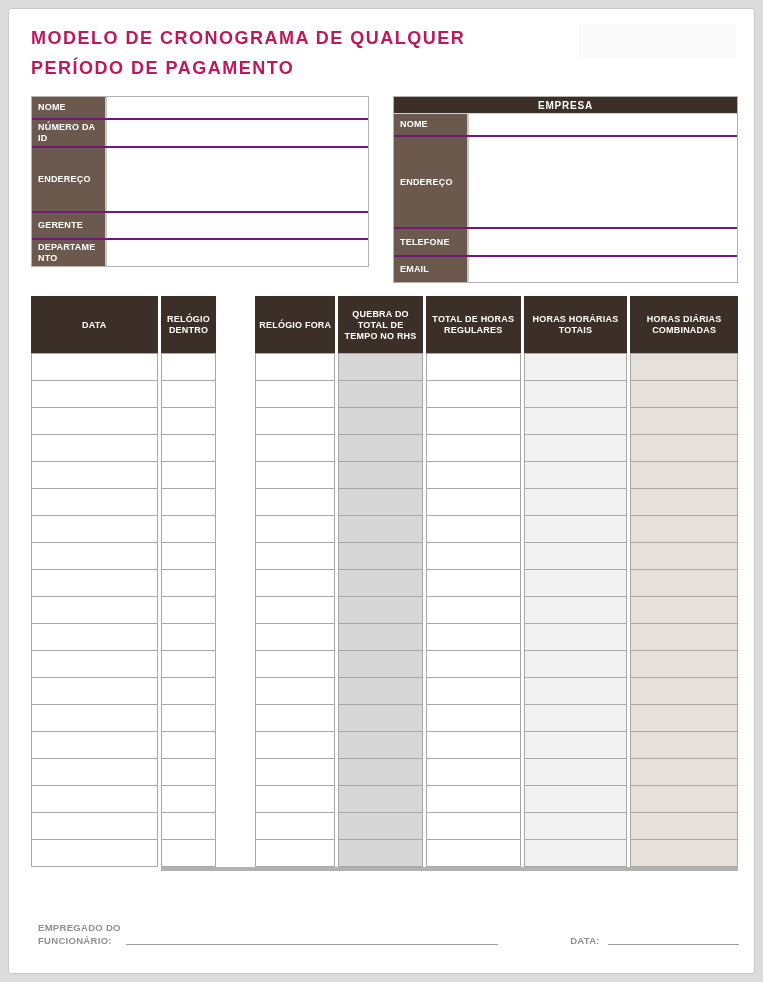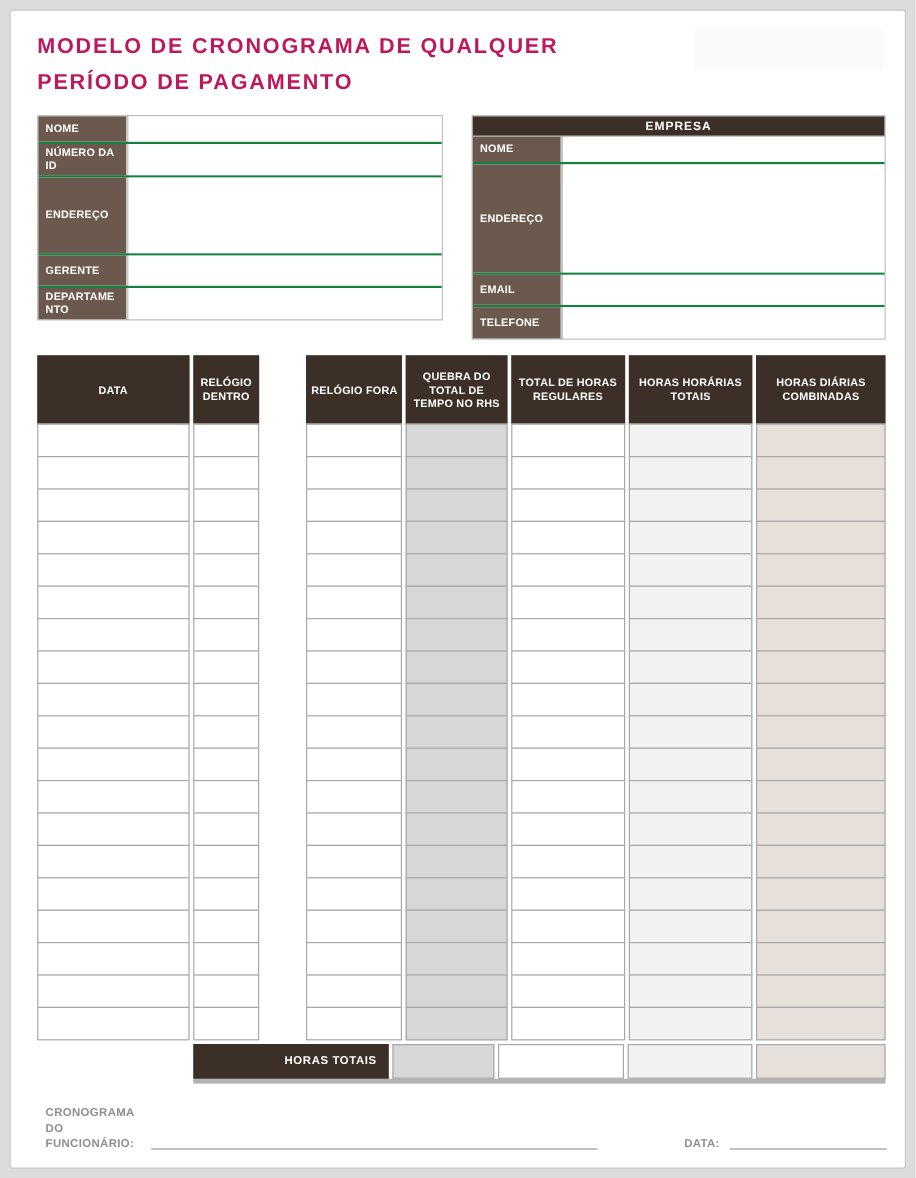--- a/index.html
+++ b/index.html
@@ -34,21 +34,21 @@
   }
   .sec-emp { left: 22px;  width: 338px; }
   .sec-com { left: 384px; width: 345px; }
   .sec-header {
     height: 17px; line-height: 17px;
     background: #3b2f27; color: #ffffff;
     font-size: 10px; font-weight: bold; letter-spacing: 0.8px;
     text-align: center;
     border-bottom: 1px solid #cfcfcf;
   }
-  .sec-row { display: flex; border-bottom: 2px solid #15803d; }
+  .sec-row { display: flex; border-bottom: 2px solid #701a75; }
   .sec-row:last-child { border-bottom: none; }
   .sec-label {
     width: 75px; flex: 0 0 75px;
     background: #6b594e; color: #ffffff;
     font-size: 9px; font-weight: bold; letter-spacing: 0.2px;
     padding-left: 6px; padding-right: 3px;
     display: flex; align-items: center;
     border-right: 2px solid #c9c9c9;
     overflow-wrap: anywhere; word-break: break-word;
     line-height: 11px;
@@ -133,26 +133,26 @@
     <div class="sec-header">EMPRESA</div>
     <div class="sec-row">
       <div class="sec-label h21">NOME</div>
       <div class="sec-value h21"></div>
     </div>
     <div class="sec-row">
       <div class="sec-label h90">ENDEREÇO</div>
       <div class="sec-value h90"></div>
     </div>
     <div class="sec-row">
+      <div class="sec-label h26">TELEFONE</div>
+      <div class="sec-value h26"></div>
+    </div>
+    <div class="sec-row">
       <div class="sec-label h25">EMAIL</div>
       <div class="sec-value h25"></div>
-    </div>
-    <div class="sec-row">
-      <div class="sec-label h26">TELEFONE</div>
-      <div class="sec-value h26"></div>
     </div>
   </div>
 
   <div class="ts">
     <div class="ts-grid">
         <div class="ts-col" style="width: 127px;">
           <div class="ts-head">DATA</div>
           <div class="ts-cell" style="background: rgb(255, 255, 255);"></div>
           <div class="ts-cell" style="background: rgb(255, 255, 255);"></div>
           <div class="ts-cell" style="background: rgb(255, 255, 255);"></div>
@@ -299,31 +299,23 @@
           <div class="ts-cell" style="background: rgb(230, 223, 218);"></div>
           <div class="ts-cell" style="background: rgb(230, 223, 218);"></div>
           <div class="ts-cell" style="background: rgb(230, 223, 218);"></div>
           <div class="ts-cell" style="background: rgb(230, 223, 218);"></div>
           <div class="ts-cell" style="background: rgb(230, 223, 218);"></div>
           <div class="ts-cell" style="background: rgb(230, 223, 218);"></div>
           <div class="ts-cell" style="background: rgb(230, 223, 218);"></div>
           <div class="ts-cell" style="background: rgb(230, 223, 218);"></div>
         </div>
       </div>
-    <div class="ts-footer">
-      <div class="ts-foot-spacer" style="width: 130px;"></div>
-      <div class="ts-foot-bar" style="width: 163px;">HORAS TOTAIS</div>
-    <div class="ts-foot-cell" style="width: 85px; background: rgb(215, 215, 215);"></div>
-        <div class="ts-foot-cell" style="width: 105px; background: rgb(255, 255, 255);"></div>
-        <div class="ts-foot-cell" style="width: 104px; background: rgb(242, 242, 242);"></div>
-        <div class="ts-foot-cell" style="width: 108px; background: rgb(230, 223, 218);"></div>
-      </div>
     <div class="ts-shadow" style="margin-left: 130px; width: 577px;"></div>
   </div>
 
   <div class="sig">
-    <div class="sig-label">CRONOGRAMA DO FUNCIONÁRIO:</div>
+    <div class="sig-label">EMPREGADO DO FUNCIONÁRIO:</div>
     <div class="sig-line sig-line-long"></div>
     <div class="date-label">DATA:</div>
     <div class="sig-line sig-line-short"></div>
   </div>
 
 </div>
 
 </body></html>

